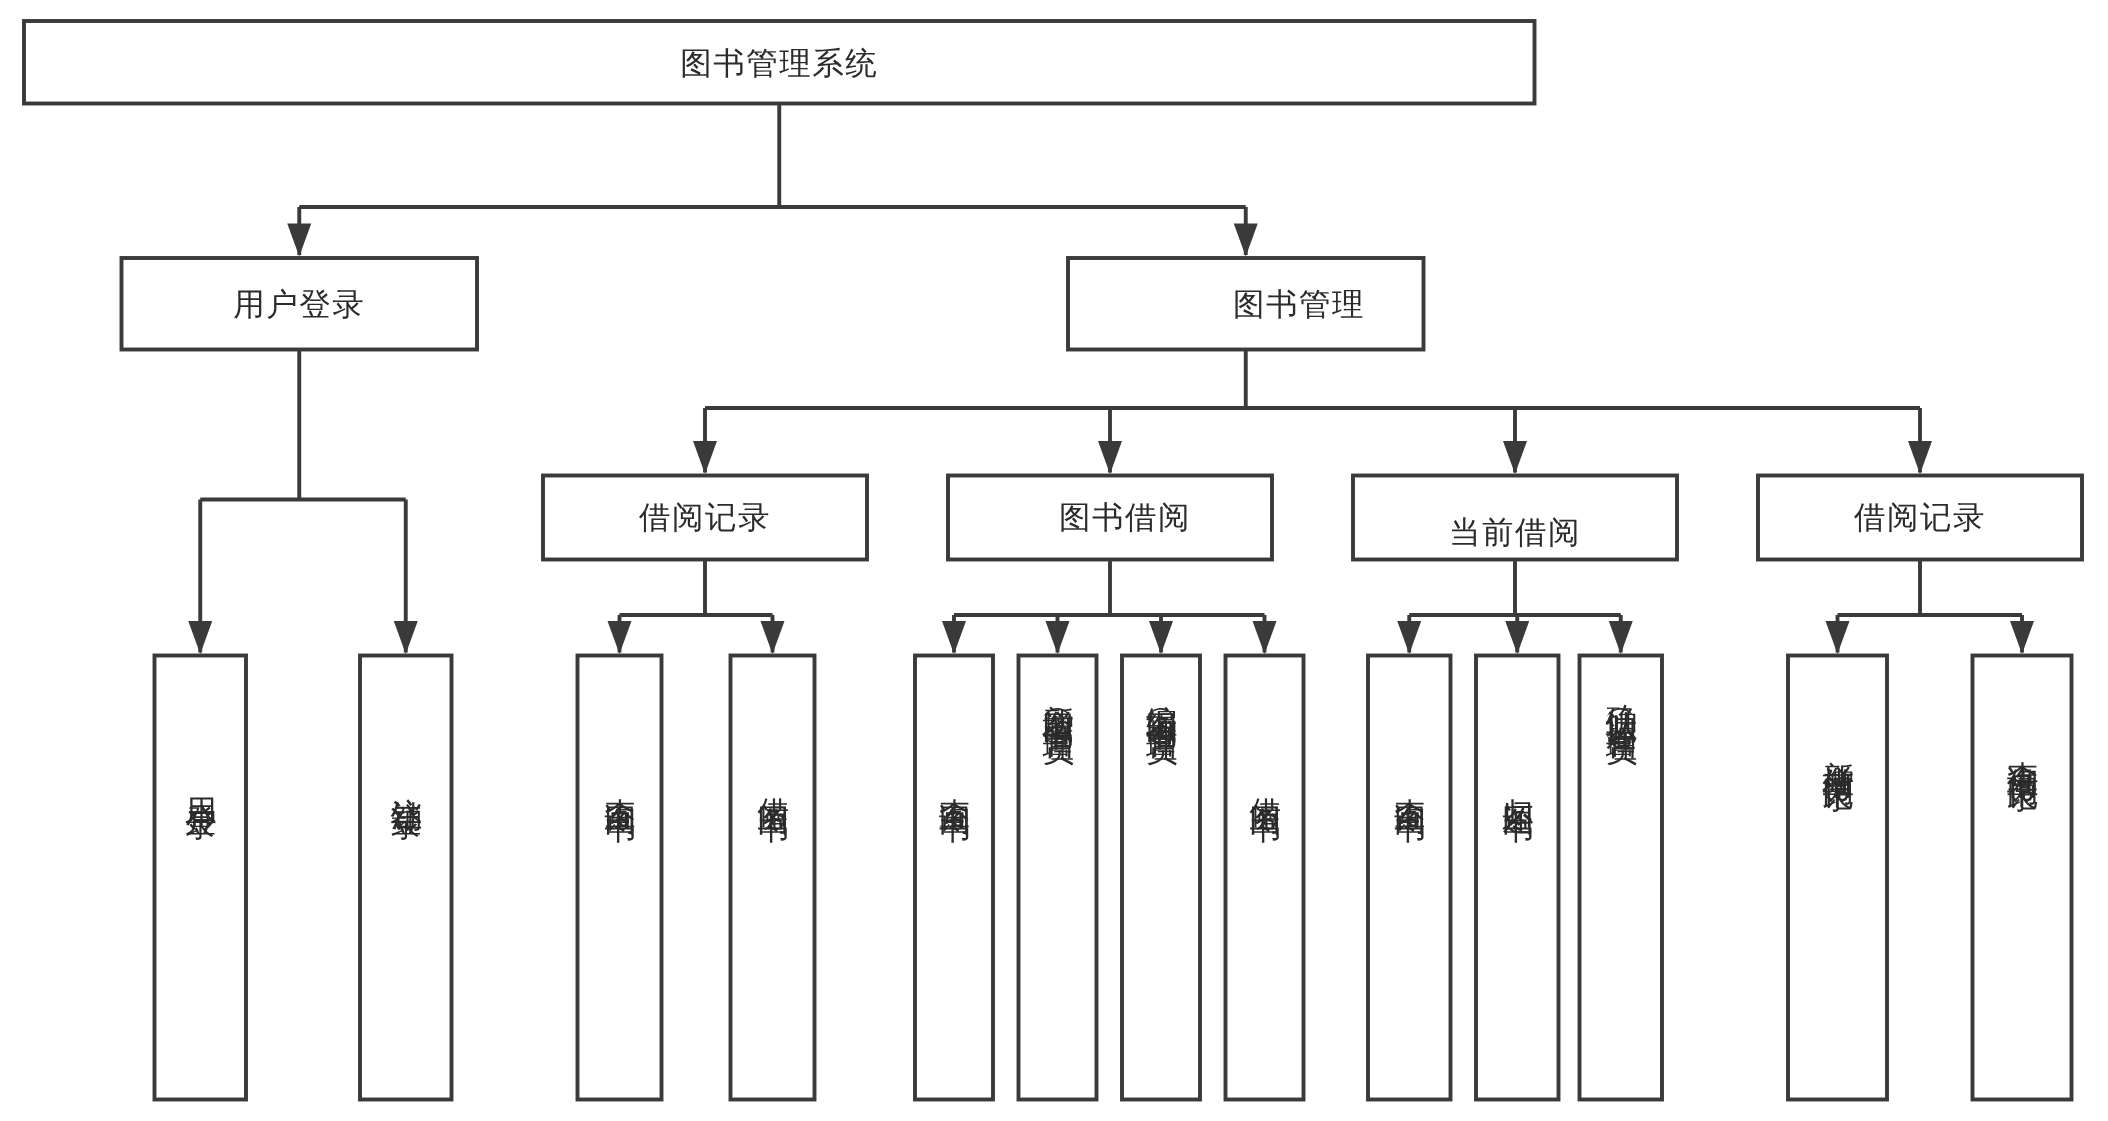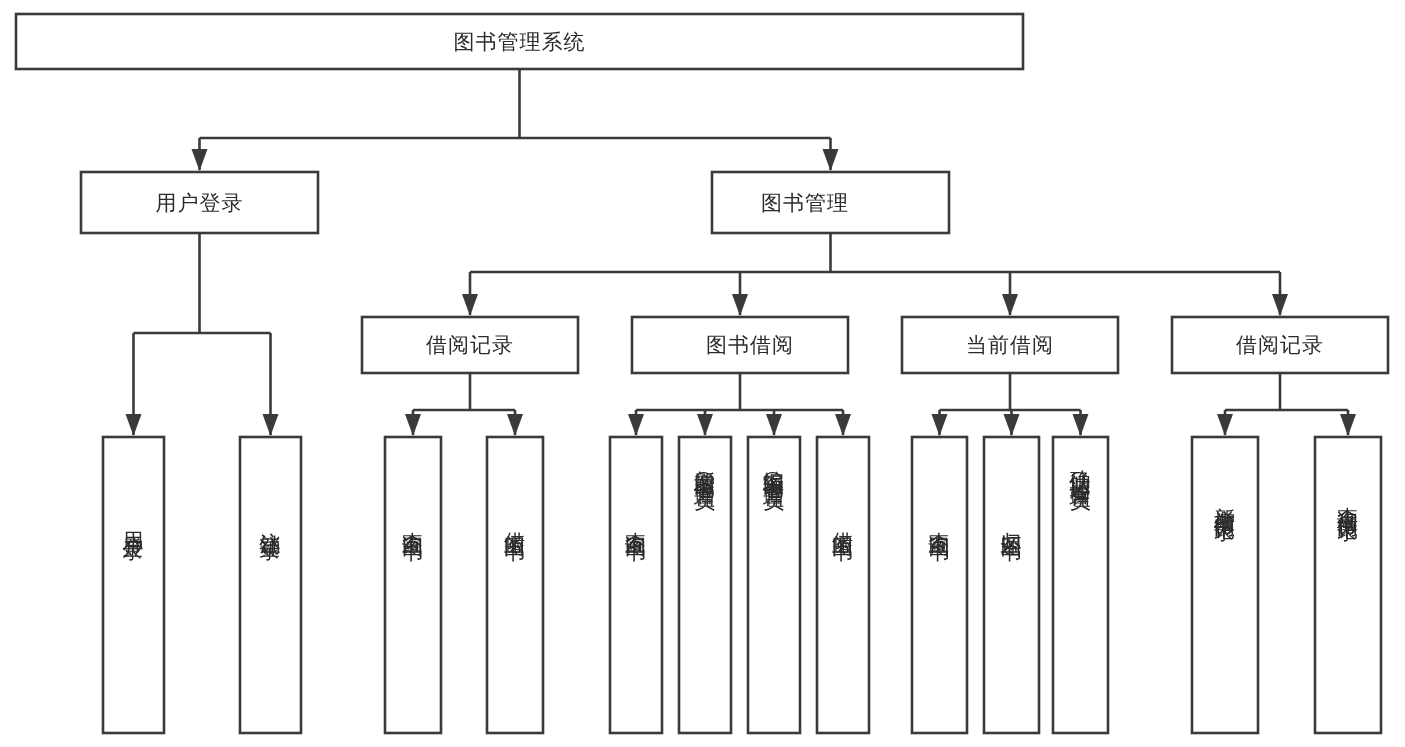--- a/index.html
+++ b/index.html
@@ -169,30 +169,30 @@
       </g>
   </svg>
 
   <div id="labels-layer">
       <div class="box-text-wrap" style="left: 16px; top: 14px; width: 1007px; height: 55px;">
         <span class="box-text">图书管理系统</span>
       </div>
       <div class="box-text-wrap" style="left: 81px; top: 172px; width: 237px; height: 61px;">
         <span class="box-text">用户登录</span>
       </div>
-      <div class="box-text-wrap" style="left: 684px; top: 172px; width: 242px; height: 61px;">
+      <div class="box-text-wrap" style="left: 745px; top: 172px; width: 242px; height: 61px;">
         <span class="box-text">图书管理</span>
       </div>
       <div class="box-text-wrap" style="left: 362px; top: 317px; width: 216px; height: 56px;">
         <span class="box-text">借阅记录</span>
       </div>
       <div class="box-text-wrap" style="left: 632px; top: 317px; width: 236px; height: 56px;">
         <span class="box-text">图书借阅</span>
       </div>
-      <div class="box-text-wrap" style="left: 902px; top: 317px; width: 216px; height: 56px;">
+      <div class="box-text-wrap" style="left: 902px; top: 327px; width: 216px; height: 56px;">
         <span class="box-text">当前借阅</span>
       </div>
       <div class="box-text-wrap" style="left: 1172px; top: 317px; width: 216px; height: 56px;">
         <span class="box-text">借阅记录</span>
       </div>
       <div class="leaf-text-wrap" style="left: 103px; top: 437px; width: 61px; height: 296px; padding-top: 78px; box-sizing: border-box;">
         <span class="leaf-text">用户登录</span>
       </div>
       <div class="leaf-text-wrap" style="left: 240px; top: 437px; width: 61px; height: 296px; padding-top: 78px; box-sizing: border-box;">
         <span class="leaf-text">注销登录</span>

